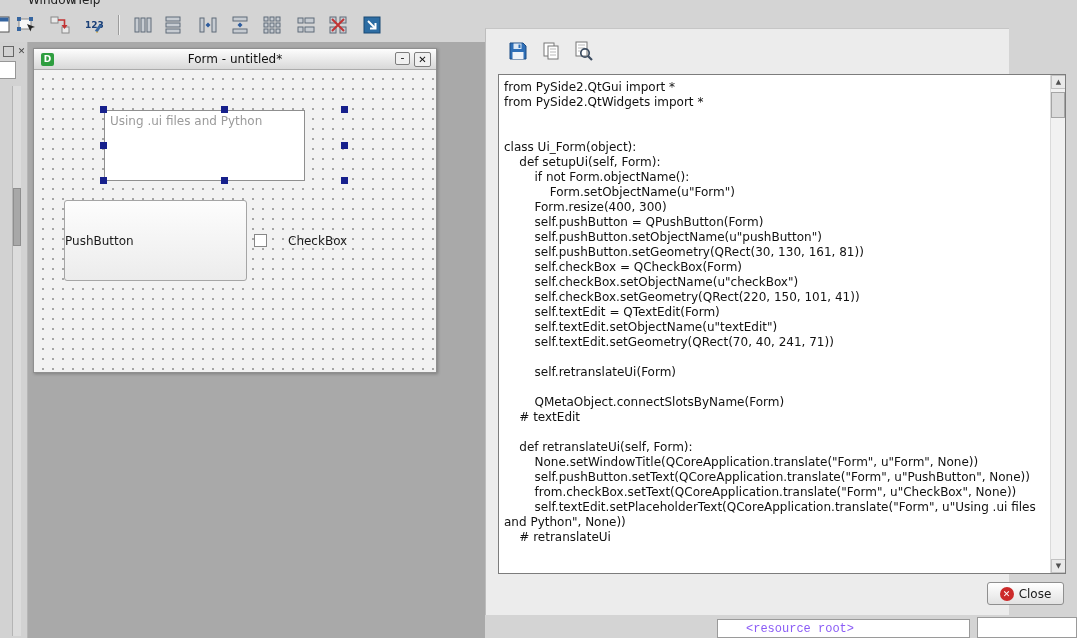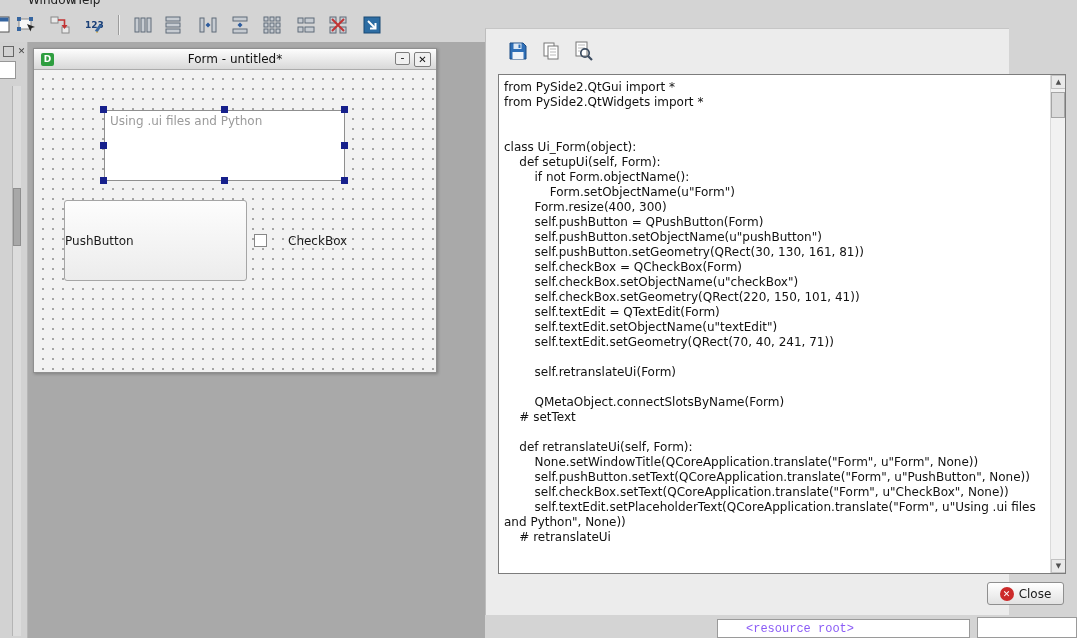--- a/index.html
+++ b/index.html
@@ -33,21 +33,21 @@
   #form-titlebar{position:relative;height:21px;background:linear-gradient(#fdfdfd,#d8d8d8);border-bottom:1px solid #ababab;}
   #form-title{position:absolute;left:0;top:3px;width:100%;text-align:center;font-size:12px;color:#111;}
   #designer-icon{position:absolute;left:7px;top:4px;width:13px;height:13px;background:#2e9e3f;border-radius:2px;color:#fff;
                  font-size:9px;font-weight:bold;line-height:13px;text-align:center;}
   .win-btn{position:absolute;top:3px;background:#f0f0f0;border:1px solid #7d7d7d;border-radius:2px;text-align:center;color:#111;}
   #min-btn{right:26px;width:15px;height:13px;font-size:11px;line-height:10px;}
   #close-btn-form{right:5px;width:17px;height:15px;font-size:10px;font-weight:bold;line-height:14px;}
   #form-body{position:relative;width:100%;height:302px;background-color:#f2f2f2;
              background-image:radial-gradient(#a6a6a6 1px,transparent 1.1px);
              background-size:10px 10px;background-position:4px 4px;}
-  #textedit{position:absolute;left:70px;top:40px;width:241px;height:71px;background:#fff;border:1px solid #8f8f8f;}
+  #textedit{position:absolute;left:70px;top:40px;width:201px;height:71px;background:#fff;border:1px solid #8f8f8f;}
   #textedit .placeholder{display:block;padding:3px 5px;color:#9b9b9b;}
   .handle{position:absolute;width:7px;height:7px;background:#16208c;}
   #pushbutton{position:absolute;left:30px;top:130px;width:183px;height:81px;background:linear-gradient(#fdfdfd,#ececec);
               border:1px solid #a5a5a5;border-radius:3px;display:flex;align-items:center;justify-content:flex-start;}
   #checkbox{position:absolute;left:220px;top:150px;width:101px;height:41px;display:flex;align-items:center;gap:21px;}
   #checkbox .indicator{width:13px;height:13px;background:#fff;border:1px solid #878787;flex:0 0 auto;}
 
   
   #code-dialog{position:absolute;left:485px;top:28px;width:524px;height:587px;background:#ececec;border-left:1px solid #bdbdbd;border-top:1px solid #c6c6c6;}
   .dlg-tbtn{position:absolute;top:9px;width:25px;height:25px;display:flex;align-items:center;justify-content:center;}
@@ -273,26 +273,26 @@
         <div class="code-line">        self.checkBox = QCheckBox(Form)</div>
         <div class="code-line">        self.checkBox.setObjectName(u"checkBox")</div>
         <div class="code-line">        self.checkBox.setGeometry(QRect(220, 150, 101, 41))</div>
         <div class="code-line">        self.textEdit = QTextEdit(Form)</div>
         <div class="code-line">        self.textEdit.setObjectName(u"textEdit")</div>
         <div class="code-line">        self.textEdit.setGeometry(QRect(70, 40, 241, 71))</div>
         <div class="code-line">&nbsp;</div>
         <div class="code-line">        self.retranslateUi(Form)</div>
         <div class="code-line">&nbsp;</div>
         <div class="code-line">        QMetaObject.connectSlotsByName(Form)</div>
-        <div class="code-line">    # setText</div>
+        <div class="code-line">    # textEdit</div>
         <div class="code-line">&nbsp;</div>
         <div class="code-line">    def retranslateUi(self, Form):</div>
         <div class="code-line">        None.setWindowTitle(QCoreApplication.translate("Form", u"Form", None))</div>
         <div class="code-line">        self.pushButton.setText(QCoreApplication.translate("Form", u"PushButton", None))</div>
-        <div class="code-line">        self.checkBox.setText(QCoreApplication.translate("Form", u"CheckBox", None))</div>
+        <div class="code-line">        from.checkBox.setText(QCoreApplication.translate("Form", u"CheckBox", None))</div>
         <div class="code-line">        self.textEdit.setPlaceholderText(QCoreApplication.translate("Form", u"Using .ui files</div>
         <div class="code-line">and Python", None))</div>
         <div class="code-line">    # retranslateUi</div>
       </div>
     <div id="code-scrollbar">
       <div id="sb-up" class="sb-btn">▲</div>
       <div id="sb-thumb"></div>
       <div id="sb-down" class="sb-btn">▼</div>
     </div>
   </div>

